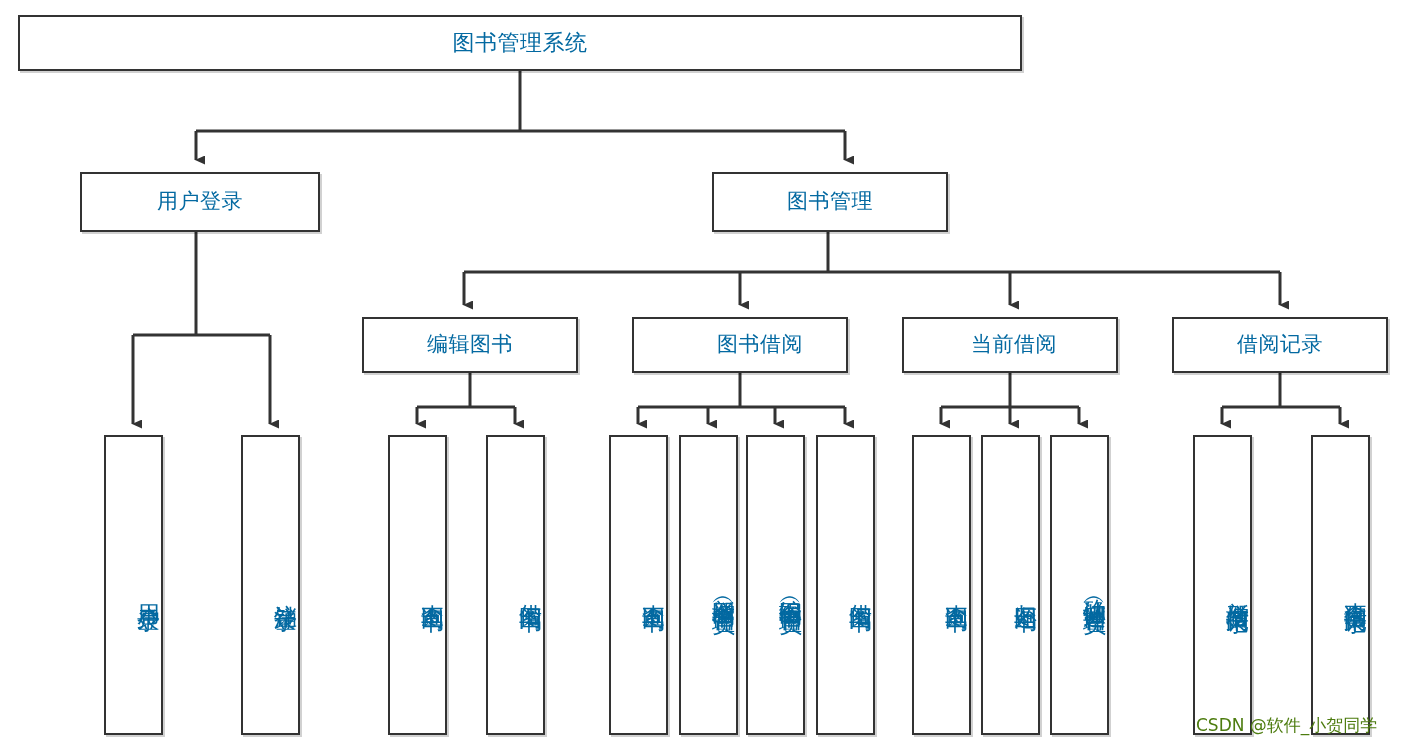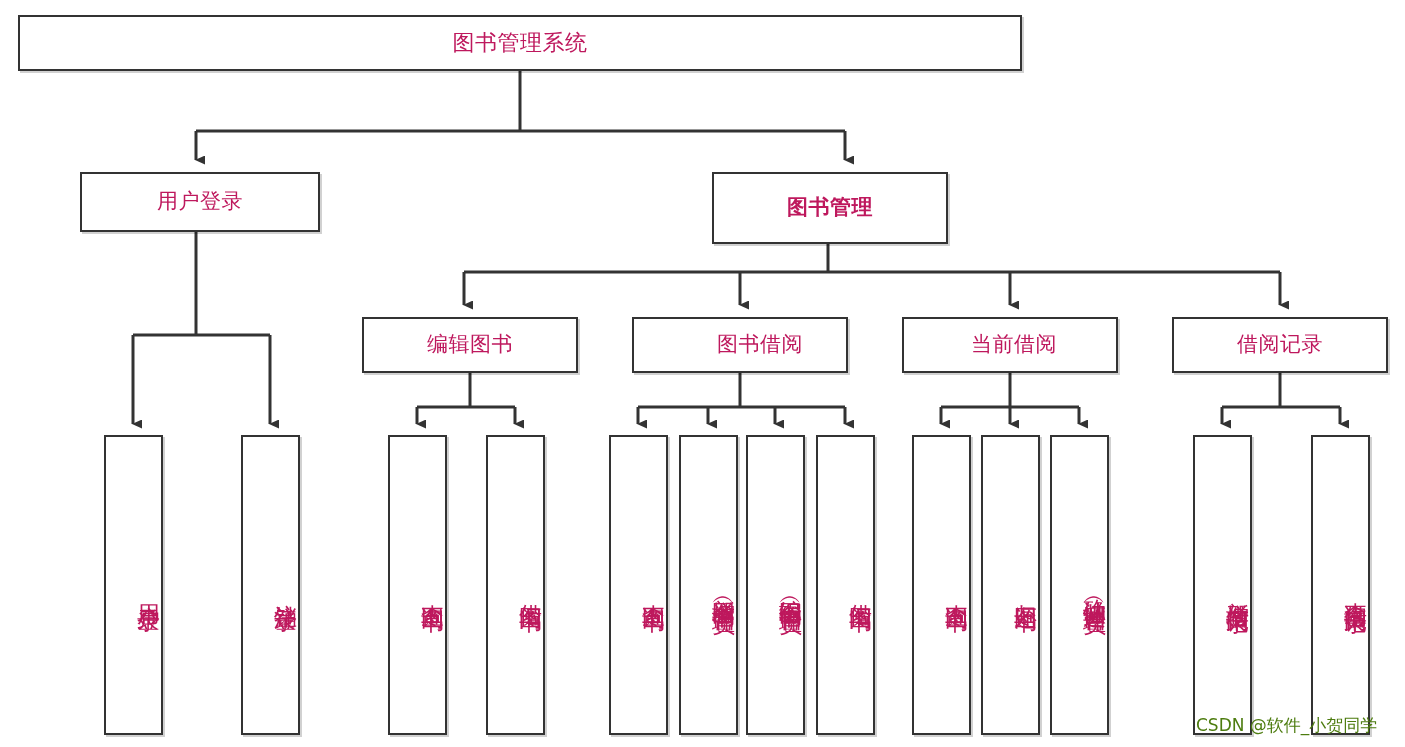--- a/index.html
+++ b/index.html
@@ -28,21 +28,21 @@
   }
   .node {
     position: absolute;
     box-sizing: border-box;
     background: #ffffff;
     border: 2px solid #333333;
     box-shadow: 2px 2px 0 rgba(0,0,0,0.18);
     display: flex;
     align-items: center;
     justify-content: center;
-    color: #be185d;
+    color: #0369a1;
   }
   .node-h {
     font-size: 21px;
     letter-spacing: 0.5px;
     line-height: 1.2;
     text-align: center;
     white-space: nowrap;
   }
   .node-root { font-size: 22px; }
   .node-v {
@@ -120,21 +120,21 @@
       <path d="M1280,373 L1280,407"></path>
       <path d="M1222,407 L1340,407"></path>
       <path d="M1222,407 L1222,424" marker-end="url(#arrow)"></path>
       <path d="M1340,407 L1340,424" marker-end="url(#arrow)"></path>
     </g>
   </svg>
 
   <div class="node node-h node-root" style="left:18px; top:15px; width:1004px; height:56px;">图书管理系统</div>
 
   <div class="node node-h" style="left:80px; top:172px; width:240px; height:60px;">用户登录</div>
-  <div class="node node-h" style="left:712px; top:172px; width:236px; height:72px;font-weight:bold;">图书管理</div>
+  <div class="node node-h" style="left:712px; top:172px; width:236px; height:60px;">图书管理</div>
 
   <div class="node node-h" style="left:362px; top:317px; width:216px; height:56px;">编辑图书</div>
   <div class="node node-h" style="left:632px; top:317px; width:216px; height:56px;padding-left:40px;">图书借阅</div>
   <div class="node node-h" style="left:902px; top:317px; width:216px; height:56px;padding-left:8px;">当前借阅</div>
   <div class="node node-h" style="left:1172px; top:317px; width:216px; height:56px;">借阅记录</div>
 
   <div class="node node-v" style="left:104px; top:435px; width:59px; height:300px;">用户登录</div>
   <div class="node node-v" style="left:241px; top:435px; width:59px; height:300px;">注销登录</div>
 
   <div class="node node-v" style="left:388px; top:435px; width:59px; height:300px;">查询图书</div>

